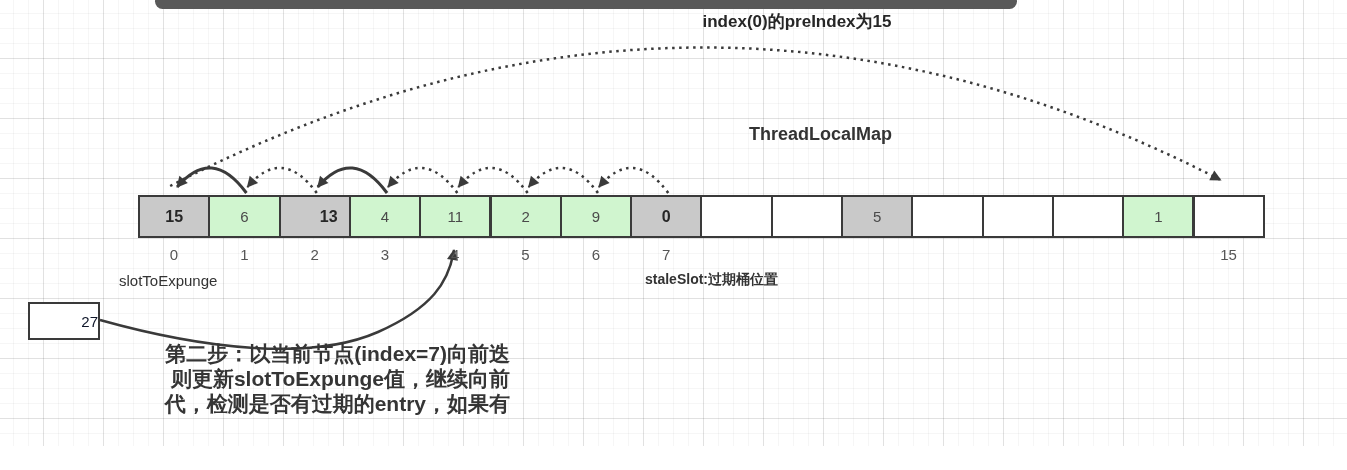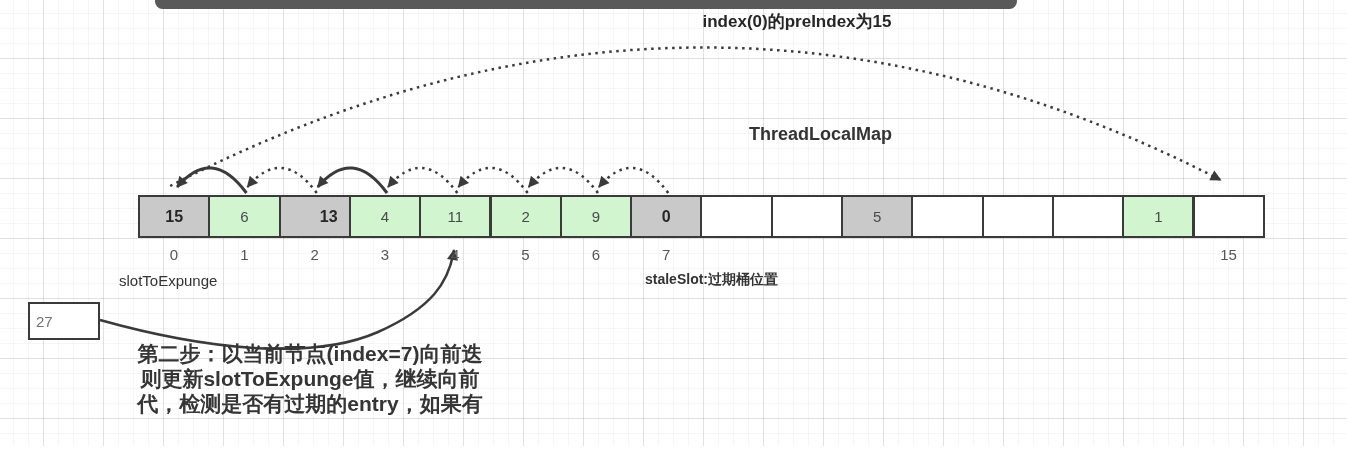--- a/index.html
+++ b/index.html
@@ -53,26 +53,26 @@
     position:absolute;left:119px;top:272px;
     font-size:15px;font-weight:normal;color:#333;
   }
   .stale-label{
     position:absolute;left:599px;top:271px;
     font-size:14px;font-weight:bold;color:#333;margin-left:46px;
   }
   .callout-box{
     position:absolute;left:28px;top:302px;width:72px;height:38px;
     box-sizing:border-box;border:2px solid var(--cell-border,#3a3a3a);
-    background:#fff;display:flex;align-items:center;justify-content:flex-start;
-    font-size:15px;color:#737373;padding-left:6px;
+    background:#fff;display:flex;align-items:center;justify-content:flex-end;
+    font-size:15px;color:#0f172a;padding-left:6px;
   }
   .desc{
     position:absolute;left:110px;top:341px;width:400px;
-    text-align:center;font-size:21px;line-height:25px;
+    text-align:right;font-size:21px;line-height:25px;
     font-weight:bold;color:#353535;
   }
 </style>
 </head>
 <body>
 
 <div class="canvas">
 
   <div class="topbar"></div>
 

